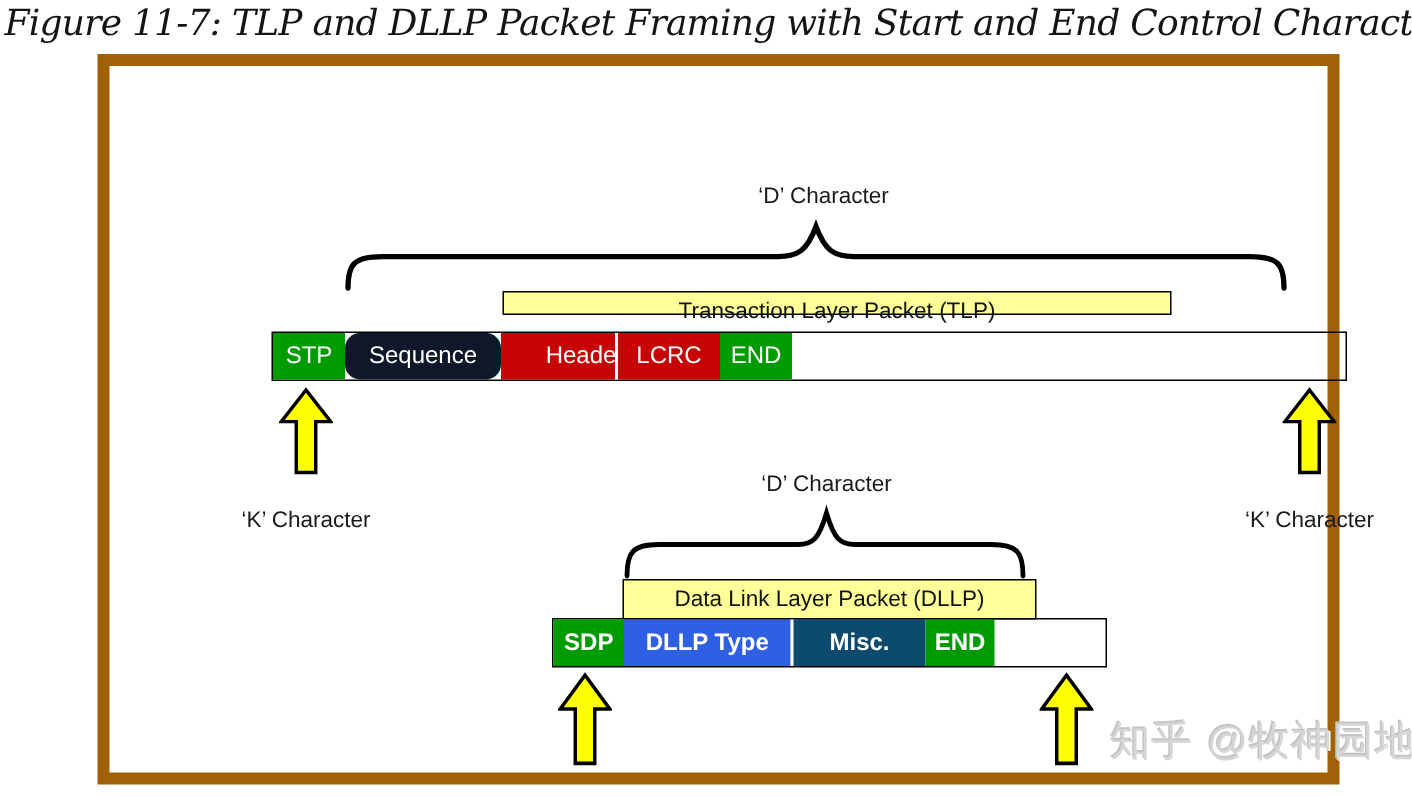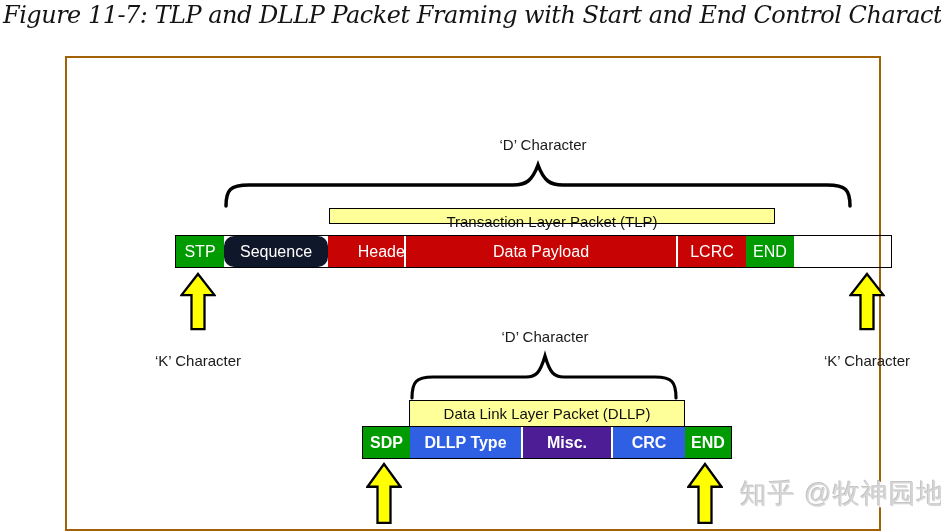--- a/index.html
+++ b/index.html
@@ -7,22 +7,22 @@
     position:relative;width:941px;height:531px;background:#ffffff;
     font-family:"Liberation Sans",sans-serif;overflow:hidden;
   }
   .figure-title{
     position:absolute;left:3px;top:1px;width:938px;
     font-family:"DejaVu Serif","Liberation Serif",serif;
     font-style:italic;font-size:24px;color:#141414;white-space:nowrap;
     letter-spacing:-0.5px;
   }
   .diagram-box{
-    position:absolute;left:65px;top:56px;width:812px;height:471px;
-    border:2px solid #a16207;background:#fff;
+    position:absolute;left:65px;top:36px;width:812px;height:471px;
+    border:8px solid #a16207;background:#fff;
   }
   .lbl{
     position:absolute;font-size:15px;color:#1a1a1a;text-align:center;
     white-space:nowrap;
   }
   .d-top{left:376px;top:78px;width:200px;}
   .d-bottom{left:378px;top:270px;width:200px;}
   .k-tl{left:56px;top:294px;width:150px;}
   .k-tr{left:725px;top:294px;width:150px;}
   .brace{position:absolute;}
@@ -71,21 +71,20 @@
     <svg class="brace brace-top" width="630" height="48" viewBox="0 0 630 48">
       <path d="M 3 46 C 3 30, 7 25, 26 25 L 290 25 C 303 25, 309 21, 315 5 C 321 21, 327 25, 340 25 L 604 25 C 623 25, 627 30, 627 46" fill="none" stroke="#000" stroke-width="3.5" stroke-linecap="round"></path>
     </svg>
 
     <div class="ybox tlp-ybox" style="background: rgb(255, 255, 153);">Transaction Layer Packet (TLP)</div>
 
     <div class="row tlp-row" id="tlp-row">
         <div class="seg" style="width: 48px; background: rgb(0, 155, 0);">STP</div>
         <div class="seg" style="width: 104px; background: #0f172a; border-radius: 10px;">Sequence</div>
         <div class="seg" style="width: 76px; background: rgb(200, 3, 3); padding-left: 36px;">Header</div>
-        <div class="seg sep" style="width: 272px; background: rgb(200, 3, 3);">Data Payload</div>
         <div class="seg sep" style="width: 70px; background: rgb(200, 3, 3);">LCRC</div>
         <div class="seg" style="width: 48px; background: rgb(0, 155, 0);">END</div>
       </div>
 
     <svg class="arrow a-tl" width="36" height="59" viewBox="0 0 36 60" preserveAspectRatio="none">
       <path class="arrow-shape" d="M 18 2 L 34.5 23.5 L 24.5 23.5 L 24.5 58 L 11.5 58 L 11.5 23.5 L 1.5 23.5 Z" fill="#FFFF00" stroke="#000" stroke-width="2.3"></path>
     </svg>
     <svg class="arrow a-tr" width="36" height="59" viewBox="0 0 36 60" preserveAspectRatio="none">
       <path class="arrow-shape" d="M 18 2 L 34.5 23.5 L 24.5 23.5 L 24.5 58 L 11.5 58 L 11.5 23.5 L 1.5 23.5 Z" fill="#FFFF00" stroke="#000" stroke-width="2.3"></path>
     </svg>
@@ -97,22 +96,21 @@
 
     <svg class="brace brace-bottom" width="270" height="50" viewBox="0 0 270 50">
       <path d="M 3 48 C 3 32, 7 27, 24 27 L 117 27 C 127 27, 131 23, 136 6 C 141 23, 145 27, 155 27 L 246 27 C 263 27, 267 32, 267 48" fill="none" stroke="#000" stroke-width="3.2" stroke-linecap="round"></path>
     </svg>
 
     <div class="ybox dllp-ybox" style="background: rgb(255, 255, 153);">Data Link Layer Packet (DLLP)</div>
 
     <div class="row dllp-row" id="dllp-row">
         <div class="seg" style="width: 47px; background: rgb(0, 155, 0);">SDP</div>
         <div class="seg" style="width: 111px; background: rgb(47, 95, 227);">DLLP Type</div>
-        <div class="seg sep" style="width: 90px; background: #4c1d95;">Misc.</div>
-        <div class="seg sep" style="width: 74px; background: rgb(47, 95, 227);">CRC</div>
+        <div class="seg sep" style="width: 90px; background: #0c4a6e;">Misc.</div>
         <div class="seg" style="width: 46px; background: rgb(0, 155, 0);">END</div>
       </div>
 
     <svg class="arrow a-bl" width="36" height="63" viewBox="0 0 36 60" preserveAspectRatio="none">
       <path class="arrow-shape" d="M 18 2 L 34.5 23.5 L 24.5 23.5 L 24.5 58 L 11.5 58 L 11.5 23.5 L 1.5 23.5 Z" fill="#FFFF00" stroke="#000" stroke-width="2.3"></path>
     </svg>
     <svg class="arrow a-br" width="36" height="63" viewBox="0 0 36 60" preserveAspectRatio="none">
       <path class="arrow-shape" d="M 18 2 L 34.5 23.5 L 24.5 23.5 L 24.5 58 L 11.5 58 L 11.5 23.5 L 1.5 23.5 Z" fill="#FFFF00" stroke="#000" stroke-width="2.3"></path>
     </svg>
 

